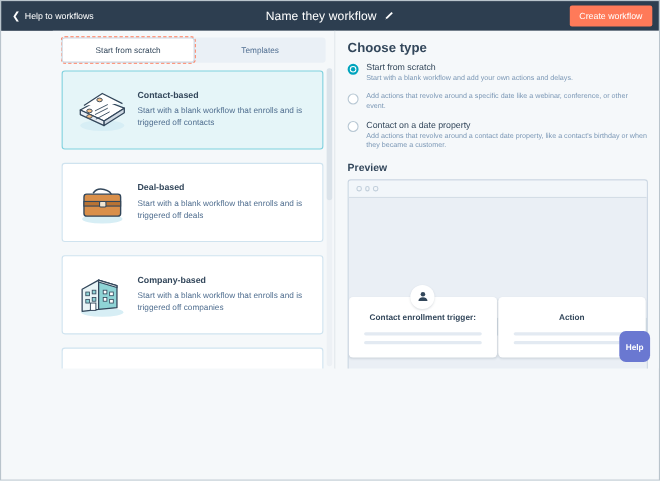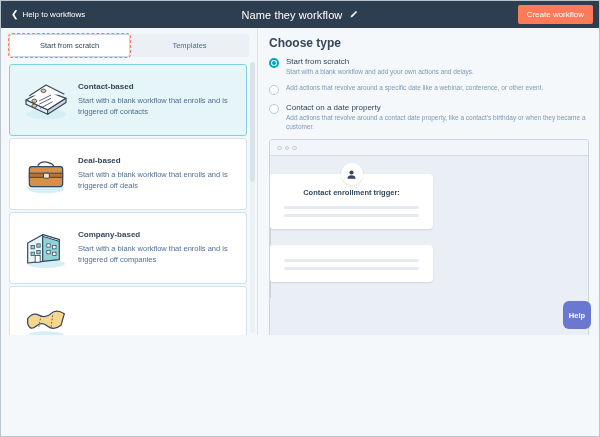--- a/index.html
+++ b/index.html
@@ -59,20 +59,21 @@
     padding: 5px 9px;
     cursor: pointer;
     font-family: inherit;
     z-index: 2;
   }
 
   
   .body {
     display: flex;
     height: 307px;
+    padding-left: 47px;
   }
 
   
   .left {
     width: 257px;
     background: #f5f8fa;
     display: flex;
     flex-direction: column;
     border-right: 1px solid #dde3e8;
     position: relative;
@@ -108,21 +109,21 @@
     position: relative;
   }
   .card {
     background: #ffffff;
     border: 1px solid #cfe3ef;
     border-radius: 3px;
     display: flex;
     align-items: center;
     gap: 6px;
     padding: 9px 10px;
-    margin-bottom: 2px;
+    margin-bottom: 12px;
     cursor: pointer;
     min-height: 72px;
   }
   .card.selected {
     background: #e5f5f8;
     border-color: #7fd1de;
   }
   .card-icon {
     width: 52px; height: 48px;
     flex: 0 0 52px;
@@ -235,22 +236,22 @@
   .chrome-dot {
     width: 4.5px; height: 4.5px;
     border-radius: 50%;
     border: 1px solid #c2cfdb;
     background: #f2f6fa;
   }
   .canvas {
     position: relative;
     height: 216px;
     display: flex;
-    flex-direction: column;
-    align-items: flex-start;
+    flex-direction: row;
+    align-items: center;
     padding-top: 18px;
   }
   .node {
     width: 163px;
     background: #ffffff;
     border-radius: 4px;
     box-shadow: 0 1px 2px rgba(45,62,80,.14);
     padding: 14px 14px 12px 14px;
     position: relative;
   }
@@ -448,20 +449,21 @@
       </div>
 
       <div class="radio-row">
         <span class="radio"></span>
         <span class="radio-body">
           <span class="radio-label" style="display:block">Contact on a date property</span>
           <span class="radio-desc" style="display:block">Add actions that revolve around a contact date property, like a contact's birthday or when they became a customer.</span>
         </span>
       </div>
 
+      <div class="preview-title">Preview</div>
 
       <div class="preview-box">
         <div class="preview-chrome">
           <span class="chrome-dot"></span>
           <span class="chrome-dot"></span>
           <span class="chrome-dot"></span>
         </div>
         <div class="canvas">
 
           <div class="node">
@@ -472,20 +474,21 @@
               </svg>
             </div>
             <div class="node-title">Contact enrollment trigger:</div>
             <div class="skel" style="width:100%"></div>
             <div class="skel" style="width:100%;margin-bottom:0"></div>
           </div>
 
           <div class="connector"></div>
 
           <div class="node">
+            <div class="node-title">Action</div>
             <div class="skel" style="width:100%"></div>
             <div class="skel" style="width:100%;margin-bottom:0"></div>
           </div>
 
           <div class="connector"></div>
         </div>
       </div>
 
       <button class="help-btn">Help</button>
     </div>

